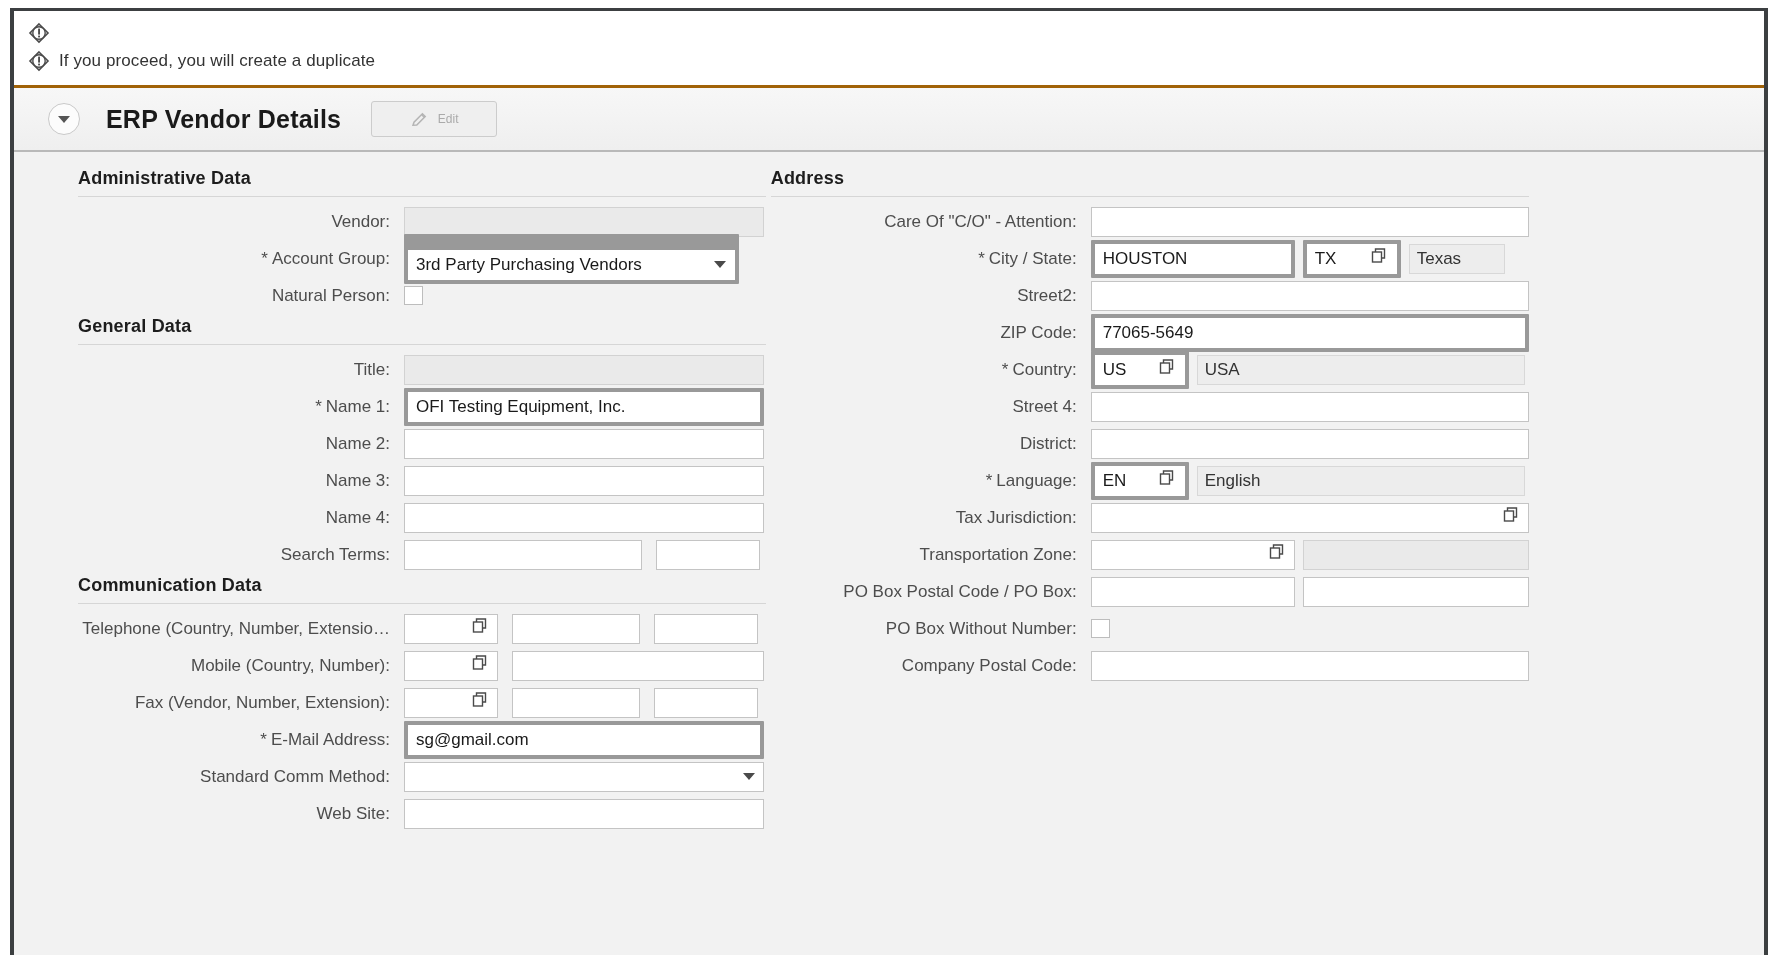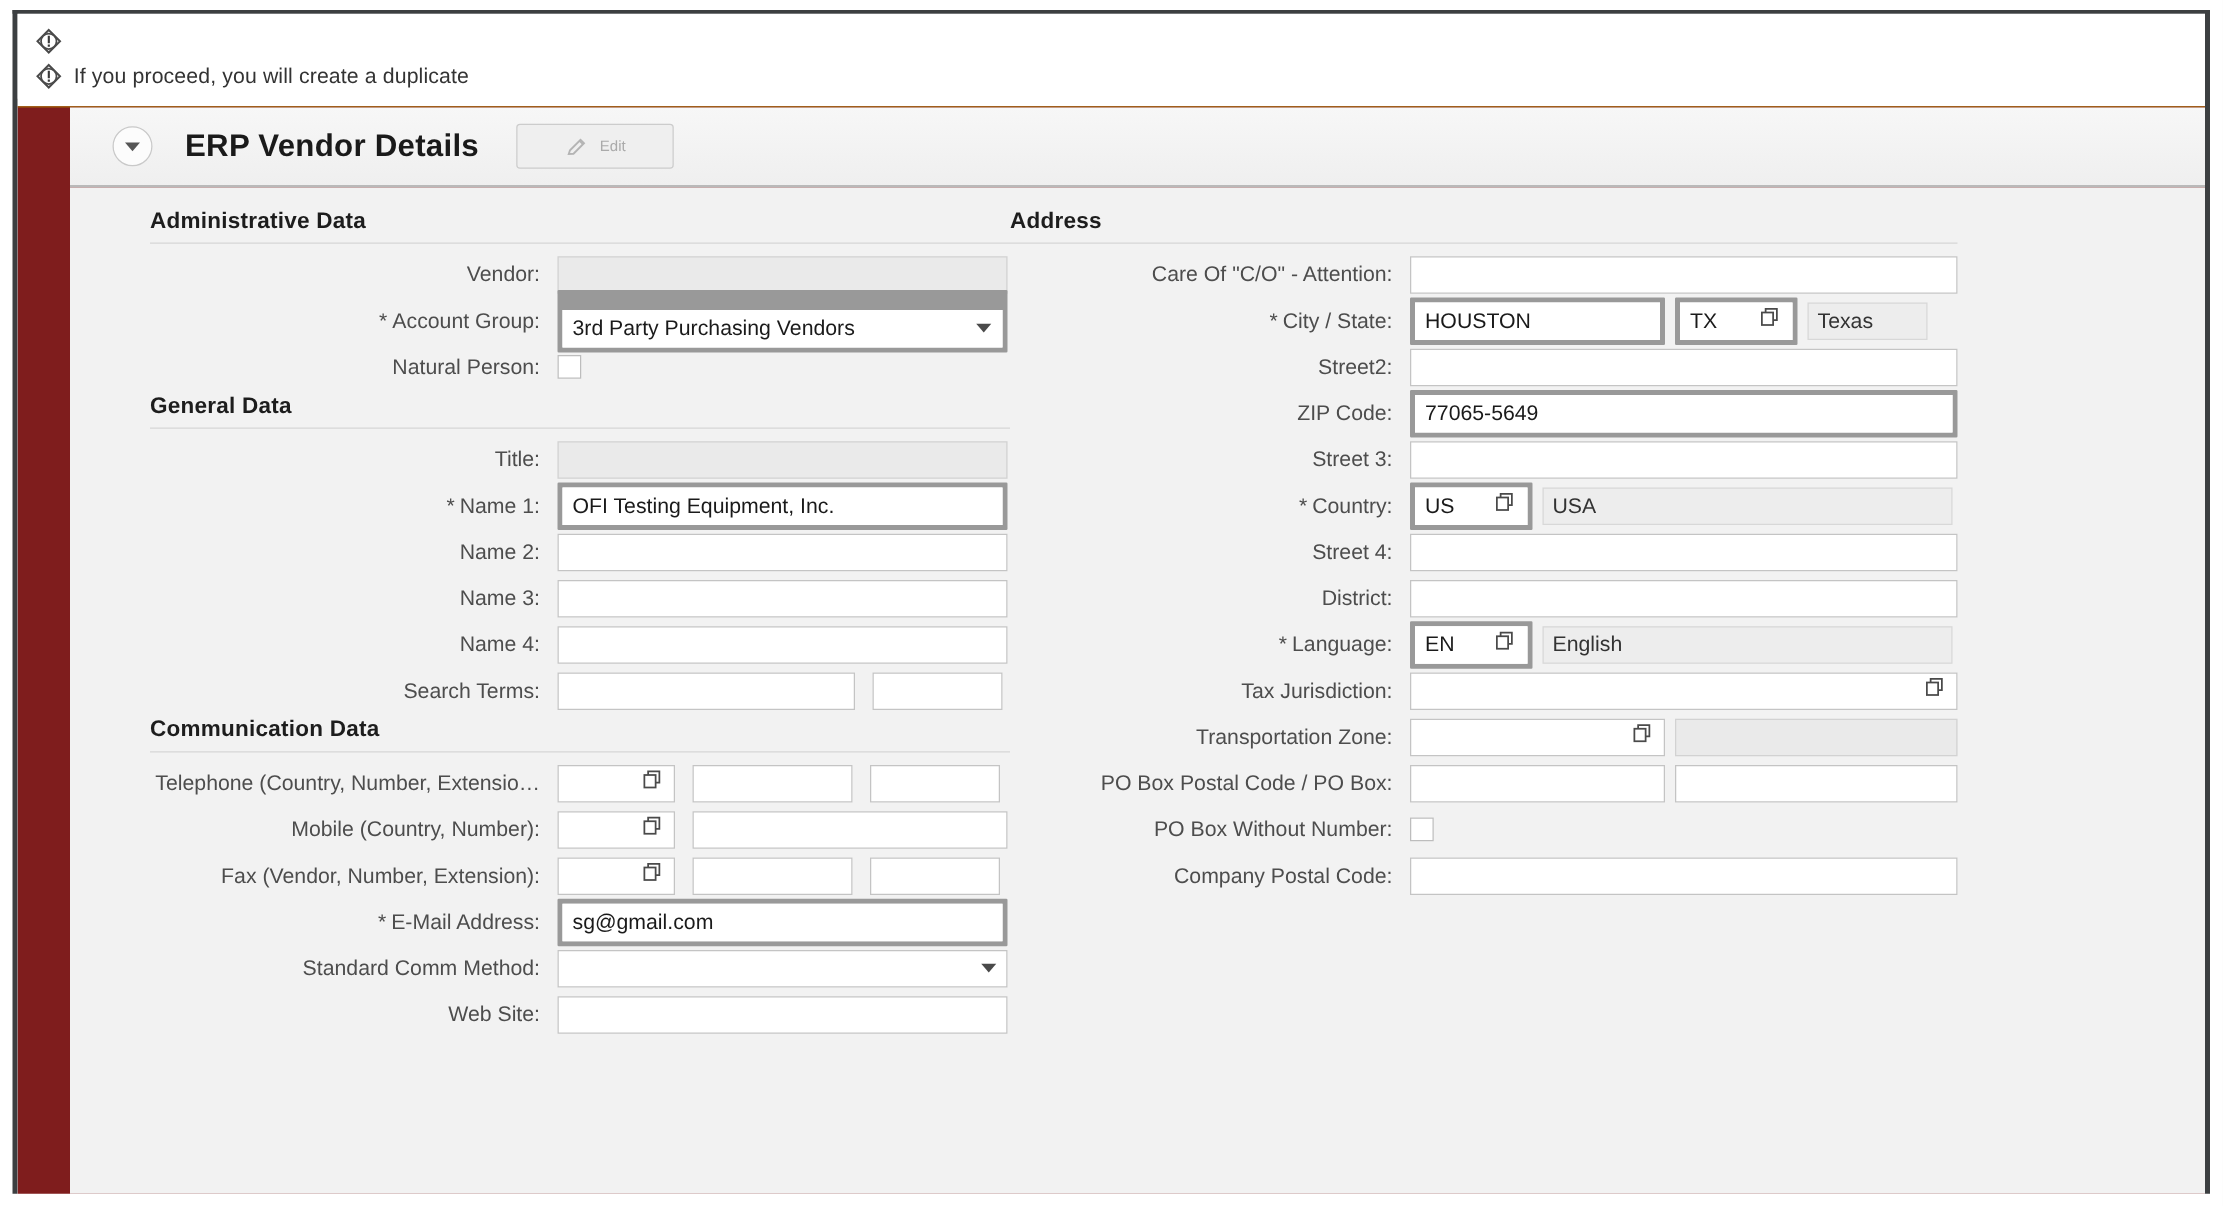--- a/index.html
+++ b/index.html
@@ -54,23 +54,22 @@
   .msg-text {
     font-size: 17px;
     color: #333333;
     letter-spacing: .1px;
     white-space: nowrap;
   }
 
   
   .panel {
     margin: 6px 0 0 0;
-    background: #7f1d1d;
-    border-top: 1px solid #a16207;
-    padding-left: 42px;
+    background: #c2410c;
+    border-top: 3px solid #a16207;
   }
   .panel-header {
     display: flex;
     align-items: center;
     height: 62px;
     padding-left: 34px;
     background: linear-gradient(to bottom, #f7f7f7 0%, #efefef 100%);
     border-bottom: 2px solid #b9b9b9;
   }
   .collapse-btn {
@@ -300,21 +299,21 @@
               <div class="fw">
                 <div class="inp disabled" style="width:360px;"></div>
               </div>
             </div>
 
             <div class="frow">
               <div class="flabel">
                 <span class="req-star">*</span><span>Account Group:</span>
               </div>
               <div class="fw hl">
-                <div class="sel" style="width:352px;margin-top:12px;">
+                <div class="sel" style="width:327px;margin-top:12px;">
                   <span>3rd Party Purchasing Vendors</span>
                   <span class="chev"></span>
                 </div>
               </div>
             </div>
 
             <div class="frow">
               <div class="flabel">Natural Person:</div>
               <div class="fw">
                 <span class="cbx"></span>
@@ -506,26 +505,20 @@
               </div>
             </div>
 
             <div class="frow">
               <div class="flabel">ZIP Code:</div>
               <div class="fw hl">
                 <div class="inp" style="width:430px;">77065-5649</div>
               </div>
             </div>
 
-            <div class="frow">
-              <div class="flabel">Street 3:</div>
-              <div class="fw">
-                <div class="inp" style="width:438px;"></div>
-              </div>
-            </div>
 
             <div class="frow">
               <div class="flabel">
                 <span class="req-star">*</span><span>Country:</span>
               </div>
               <div class="fw">
                 <div class="fw hl">
                   <div class="inp vh" style="width:90px;">
                     <span>US</span>
                     <span class="vh-icon">

